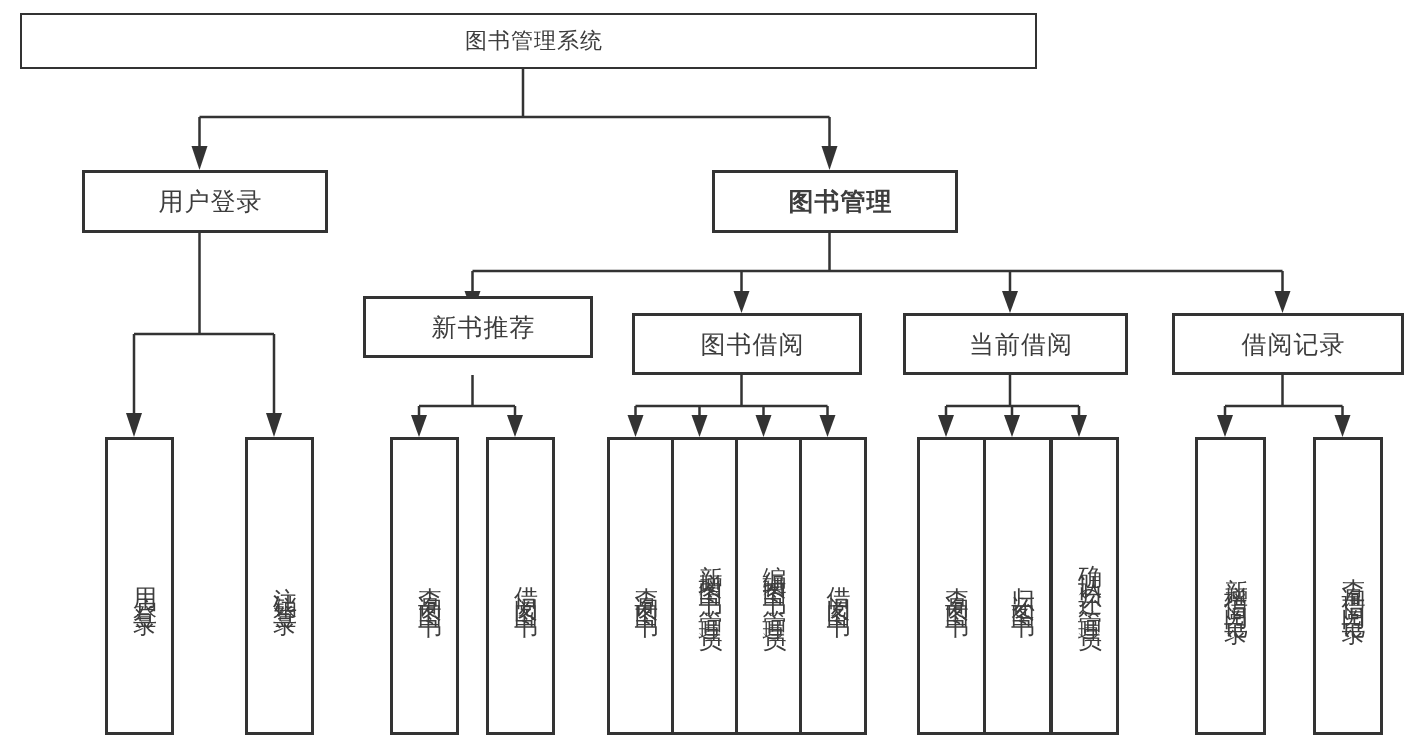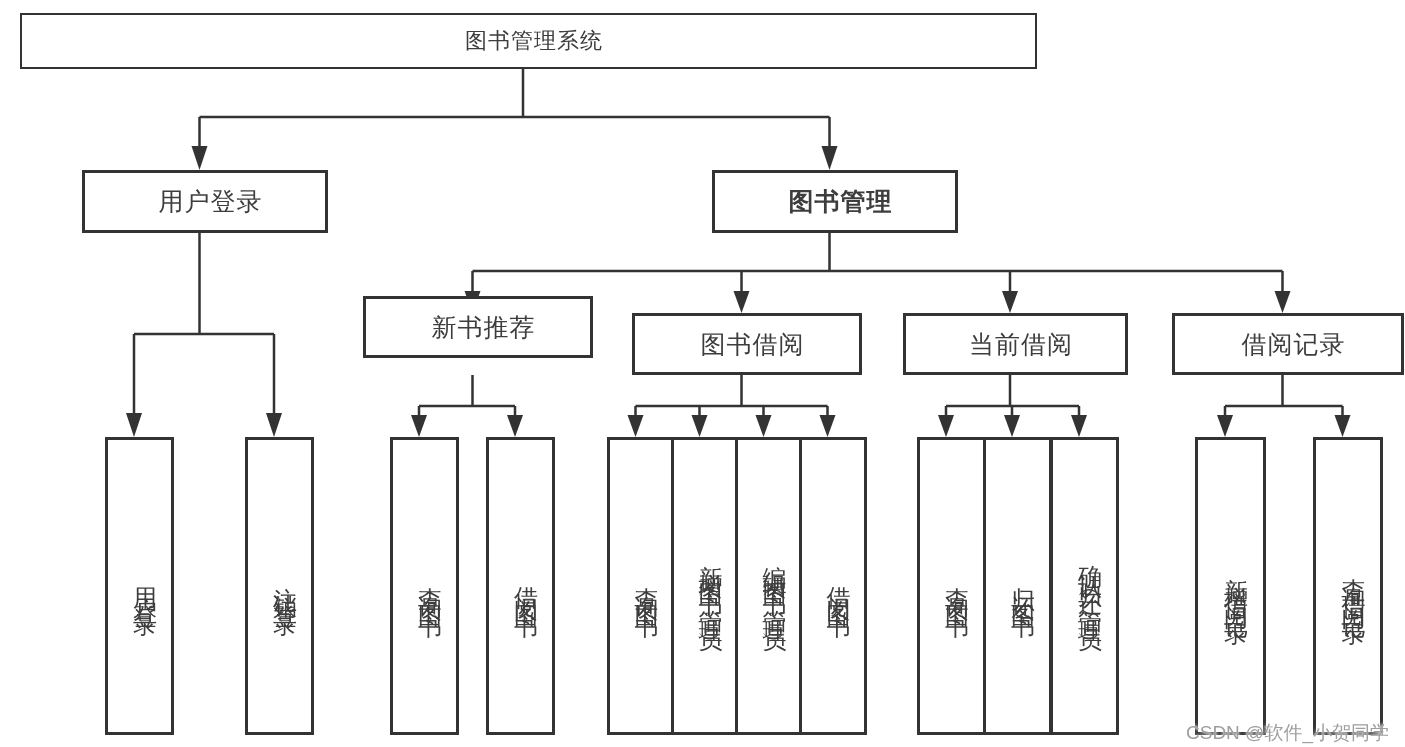--- a/index.html
+++ b/index.html
@@ -145,15 +145,14 @@
     <span>确认归还（管理员）</span>
   </div>
 
   <div class="node leaf" style="left:1195px;top:437px;width:54px;height:292px;">
     <span>新增借阅记录</span>
   </div>
   <div class="node leaf" style="left:1313px;top:437px;width:53px;height:292px;">
     <span>查询借阅记录</span>
   </div>
 
-  <div class="watermark">CSDN @软件_小贺同学</div>
 
 </div>
 
 </body></html>

